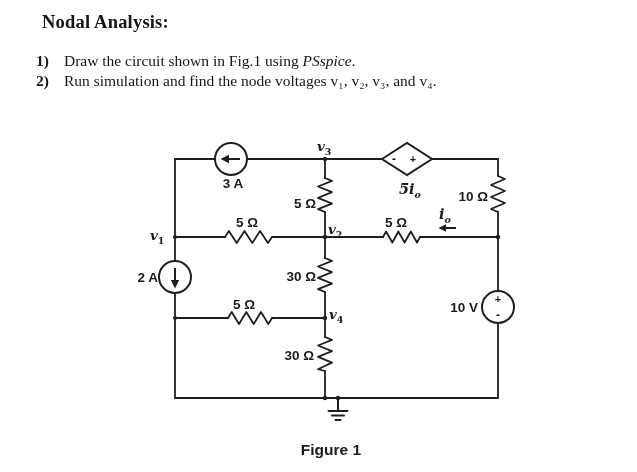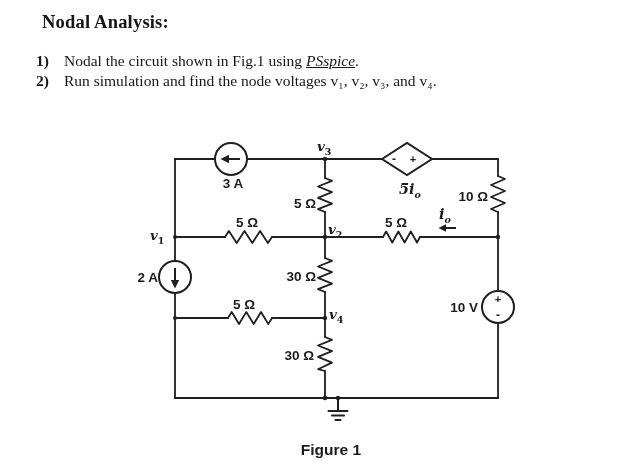--- a/index.html
+++ b/index.html
@@ -31,21 +31,21 @@
     top: 51px;
     font-size: 15.5px;
     line-height: 20px;
   }
   .item { display: flex; }
   .item .num {
     font-weight: bold;
     width: 28px;
     flex: 0 0 28px;
   }
-  .item .em { font-style: italic; text-decoration: underline; }
+  .item .em { font-style: italic; }
   .item .vnodes { }
 
   svg { position: absolute; left: 0; top: 0; }
 
   
   .comp {
     font-family: "Liberation Sans", "DejaVu Sans", sans-serif;
     font-size: 13.5px;
     font-weight: 600;
     fill: #1b1b1b;
@@ -82,21 +82,21 @@
 </head>
 <body>
 
 <div class="page">
 
   <div class="title">Nodal Analysis:</div>
 
   <div class="items">
     <div class="item">
       <span class="num">1)</span>
-      <span><span>Nodal the circuit shown in Fig.1 using </span><span class="em">PSspice</span><span>.</span></span>
+      <span><span>Draw the circuit shown in Fig.1 using </span><span class="em">PSspice</span><span>.</span></span>
     </div>
     <div class="item">
       <span class="num">2)</span>
       <span><span>Run simulation and find the node voltages </span><span class="vnodes">v₁, v₂, v₃,</span><span> and </span><span class="vnodes">v₄</span><span>.</span></span>
     </div>
   </div>
 
   <svg width="637" height="472" viewBox="0 0 637 472">
 
     <g stroke="#1f1f1f" stroke-width="1.8" fill="none" stroke-linecap="round" stroke-linejoin="round">

